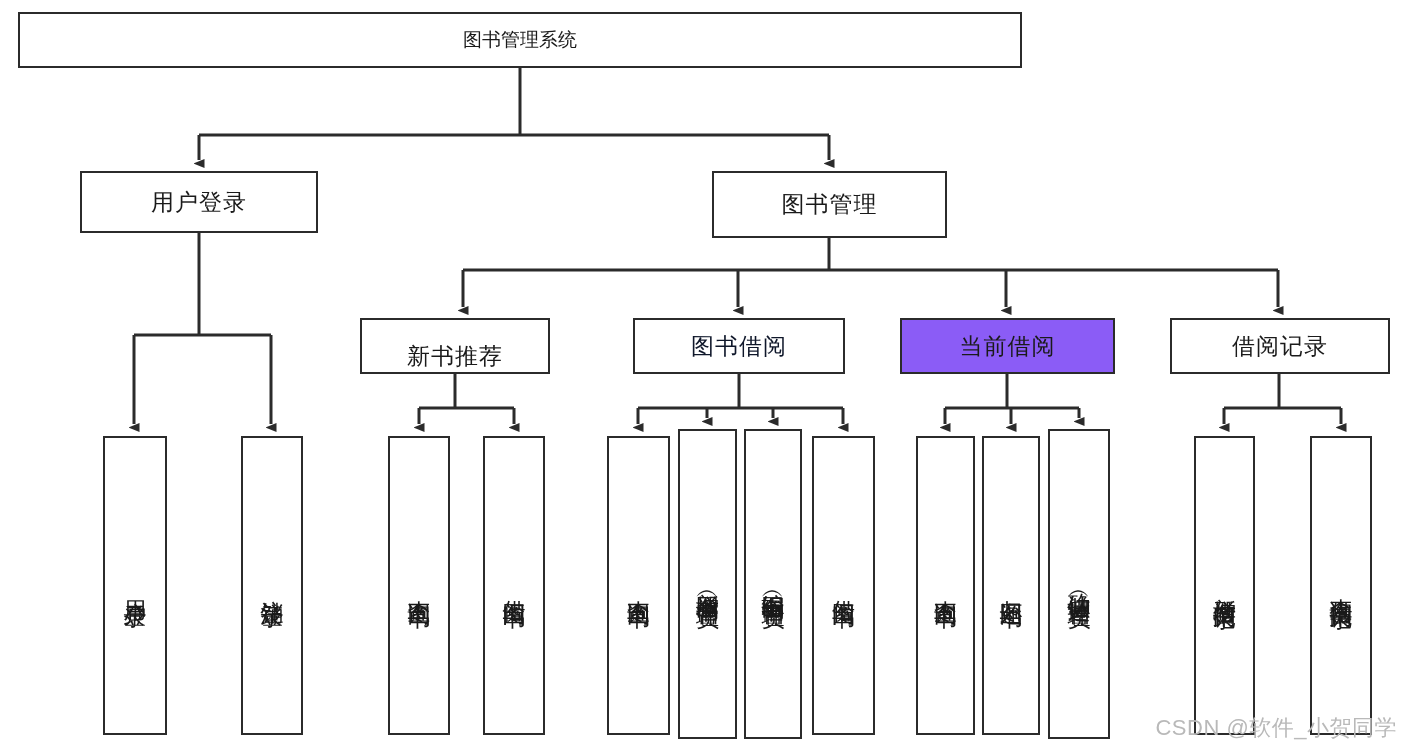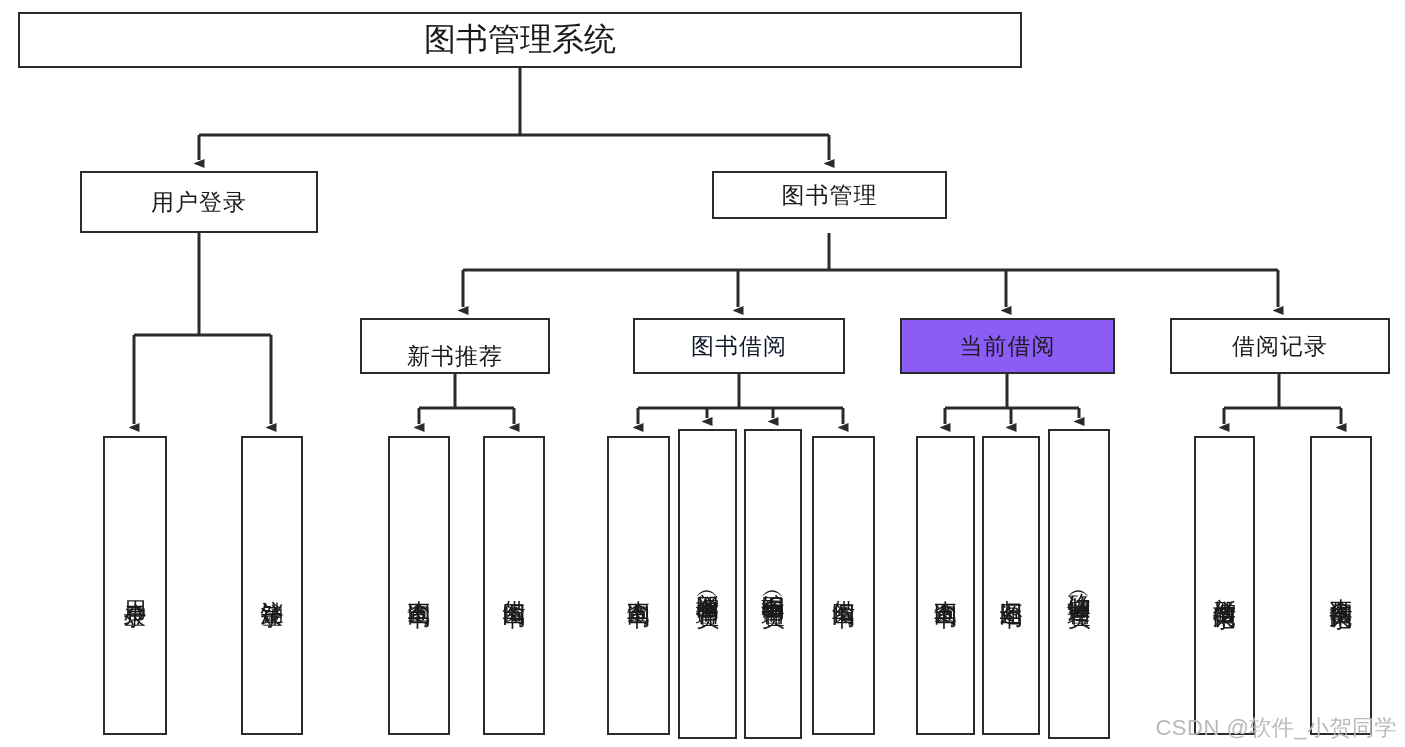--- a/index.html
+++ b/index.html
@@ -33,21 +33,21 @@
     display: flex;
     align-items: center;
     justify-content: center;
     color: #1a1a1a;
   }
   .node.horiz {
     font-size: 23px;
     letter-spacing: 1px;
   }
   .node.root {
-    font-size: 32px;
+    font-size: 19px;
   }
   .node.leaf {
     align-items: center;
     justify-content: center;
   }
   .vtext {
     writing-mode: vertical-rl;
     text-orientation: upright;
     font-size: 23px;
     line-height: 1.18;
@@ -121,21 +121,21 @@
   </svg>
 
   <div class="node root" style="left: 18px; top: 12px; width: 1004px; height: 56px; border-color: rgb(43, 43, 43); background: rgb(255, 255, 255); color: rgb(26, 26, 26);">
     <span>图书管理系统</span>
   </div>
 
   <div class="node horiz" style="left: 80px; top: 171px; width: 238px; height: 62px; border-color: rgb(43, 43, 43); background: rgb(255, 255, 255); color: rgb(26, 26, 26);">
     <span>用户登录</span>
   </div>
 
-  <div class="node horiz" style="left: 712px; top: 171px; width: 235px; height: 48px; border-color: rgb(43, 43, 43); background: rgb(255, 255, 255); color: rgb(26, 26, 26);">
+  <div class="node horiz" style="left: 712px; top: 171px; width: 235px; height: 67px; border-color: rgb(43, 43, 43); background: rgb(255, 255, 255); color: rgb(26, 26, 26);">
     <span>图书管理</span>
   </div>
 
   <div class="node leaf" style="left: 103px; top: 436px; width: 64px; height: 299px; border-color: rgb(43, 43, 43); background: rgb(255, 255, 255); color: rgb(26, 26, 26);">
     <span class="vtext">用户登录</span>
   </div>
   <div class="node leaf" style="left: 241px; top: 436px; width: 62px; height: 299px; border-color: rgb(43, 43, 43); background: rgb(255, 255, 255); color: rgb(26, 26, 26);">
     <span class="vtext">注销登录</span>
   </div>
 

